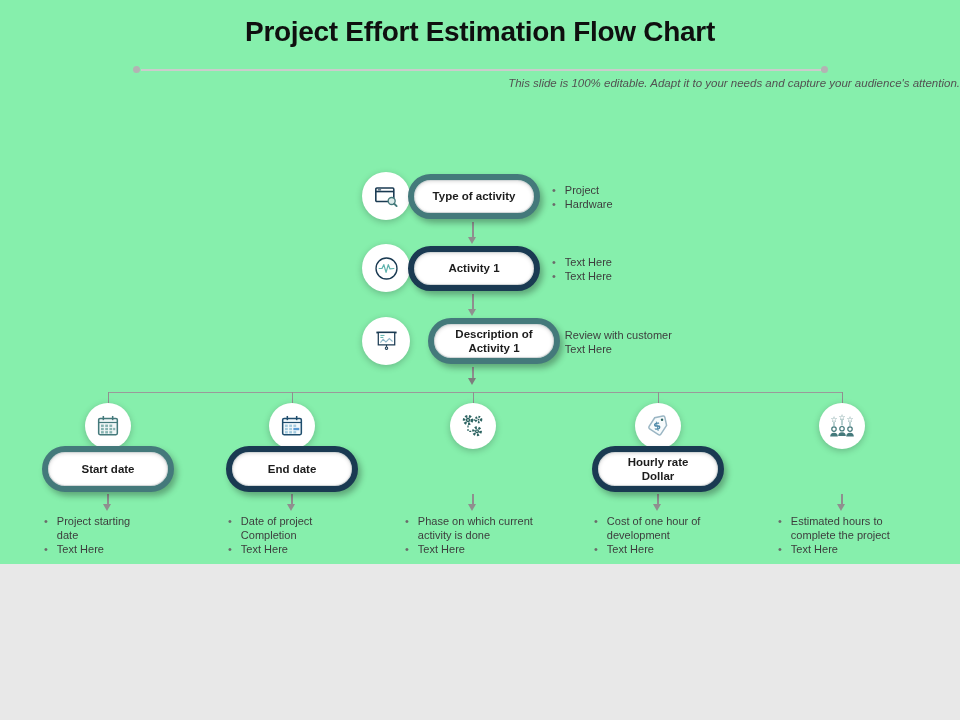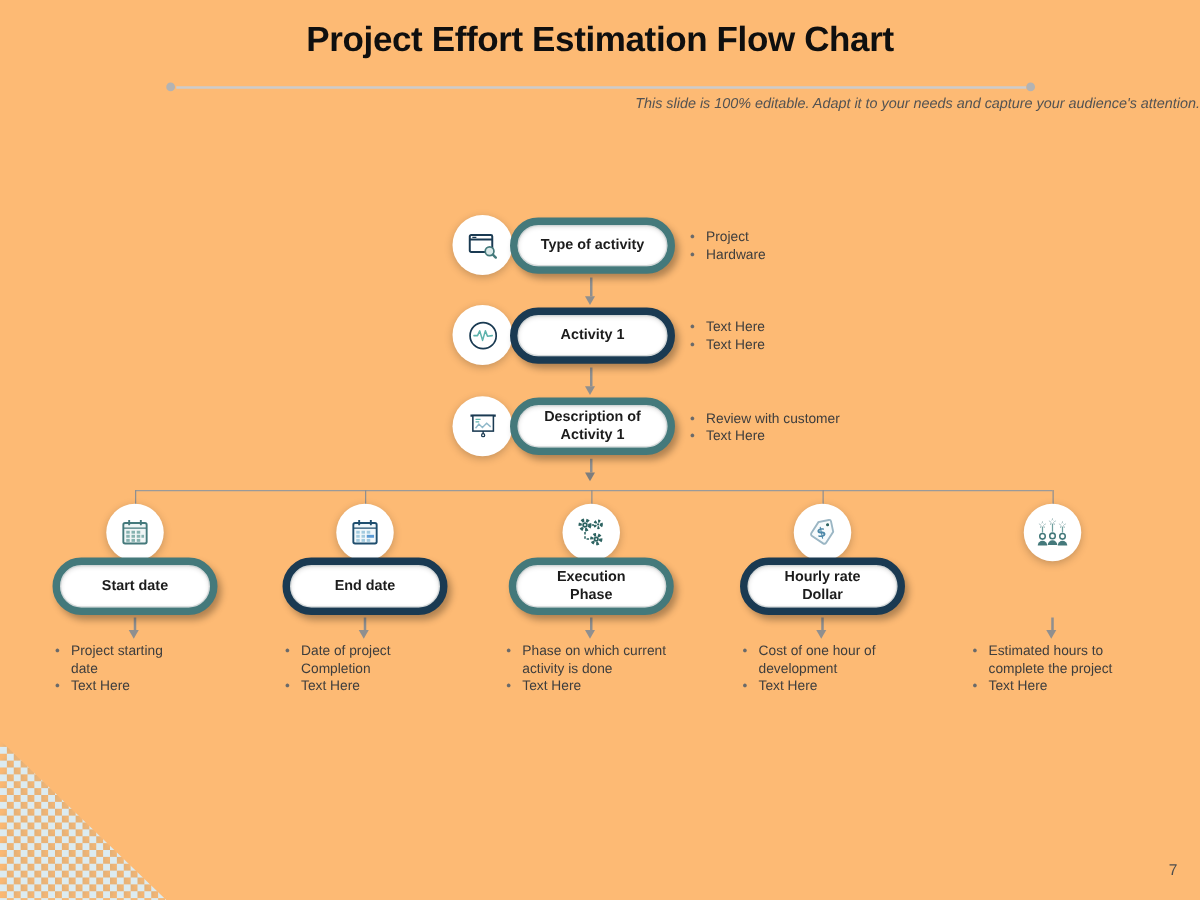--- a/index.html
+++ b/index.html
@@ -3,21 +3,21 @@
 <meta charset="utf-8">
 <style>
   :root{
     --teal:#44797B;
     --navy:#1A3A52;
     --connector:#8f8f8f;
     --bullet-text:#3d3d3d;
   }
   *{margin:0;padding:0;box-sizing:border-box;}
   body{background:#e8e8e8;font-family:"Liberation Sans",sans-serif;}
-  .slide{position:relative;width:960px;height:720px;background:#fdba74;overflow:hidden;margin:0 auto;text-decoration:underline;}
+  .slide{position:relative;width:960px;height:564px;background:#86efac;overflow:hidden;margin:0 auto;text-decoration:underline;}
 
   
   .title{position:absolute;top:16px;left:0;width:100%;text-align:center;
          font-size:28px;font-weight:bold;color:#0f0f0f;letter-spacing:-0.3px;}
   .divider-line{position:absolute;top:69px;left:141px;width:680px;height:2px;background:#cccccc;}
   .divider-dot{position:absolute;width:7px;height:7px;border-radius:50%;background:#b3b3b3;top:66px;}
   .divider-dot.left{left:133px;}
   .divider-dot.right{left:821px;}
   .subtitle{position:absolute;top:77px;left:0;width:100%;text-align:right;
             font-style:italic;font-size:11.5px;color:#525252;}
@@ -123,21 +123,21 @@
     <svg width="27" height="27" viewBox="0 0 24 24">
       <line x1="3" y1="4" x2="21" y2="4" stroke="#1A3A52" stroke-width="1.6"></line>
       <rect x="4.7" y="4" width="14.6" height="11" fill="#ffffff" stroke="#1A3A52" stroke-width="1.1"></rect>
       <line x1="6.6" y1="6.6" x2="10.2" y2="6.6" stroke="#5fb3ad" stroke-width="0.9"></line>
       <line x1="6.6" y1="8.4" x2="9.2" y2="8.4" stroke="#5fb3ad" stroke-width="0.9"></line>
       <polyline points="6.6,13 9,10 11.5,12.4 14.5,9.4 17.4,12" fill="none" stroke="#8fb8c9" stroke-width="1"></polyline>
       <line x1="12" y1="15" x2="12" y2="16.8" stroke="#1A3A52" stroke-width="1"></line>
       <circle cx="12" cy="17.9" r="1.1" fill="none" stroke="#1A3A52" stroke-width="0.9"></circle>
     </svg>
   </div>
-  <div class="pill top teal" style="top:318px;height:46px;">Description of
+  <div class="pill top teal" style="top:318px;height:46px;margin-left:20px;">Description of
 Activity 1</div>
   <div class="bullets top-list" style="top:329px;">
     <div class="bullet-item">
       <span class="bullet-dot">•</span>
       <span class="bullet-text">Review with customer</span>
     </div>
     <div class="bullet-item">
       <span class="bullet-dot">•</span>
       <span class="bullet-text">Text Here</span>
     </div>
@@ -227,22 +227,20 @@
       <circle cx="8" cy="7.2" r="3.1" fill="none" stroke="#2E6462" stroke-width="2.1" stroke-dasharray="1.7 1.3"></circle>
       <circle cx="8" cy="7.2" r="1.2" fill="none" stroke="#2E6462" stroke-width="1.1"></circle>
       <line x1="12.4" y1="7.2" x2="13.8" y2="7.2" stroke="#2E6462" stroke-width="1.1"></line>
       <circle cx="16.4" cy="6.8" r="2.1" fill="none" stroke="#2E6462" stroke-width="1.9" stroke-dasharray="1.3 1.1"></circle>
       <circle cx="16.4" cy="6.8" r="0.7" fill="#2E6462"></circle>
       <polyline points="8,11.6 8,16.2 11,16.2" fill="none" stroke="#2E6462" stroke-width="1" stroke-dasharray="1.6 1.2"></polyline>
       <circle cx="15.2" cy="16.2" r="2.9" fill="none" stroke="#2E6462" stroke-width="2.1" stroke-dasharray="1.6 1.3"></circle>
       <circle cx="15.2" cy="16.2" r="1.1" fill="none" stroke="#2E6462" stroke-width="1.1"></circle>
     </svg>
   </div>
-  <div class="pill bottom teal" style="left:407px;">Execution
-Phase</div>
   <div class="v-line" style="left:472px;top:494px;height:10px;"></div>
   <div class="arrow-head" style="left:468px;top:504px;"></div>
   <div class="bullets" style="left:405px;top:515px;width:160px;">
     <div class="bullet-item">
       <span class="bullet-dot">•</span>
       <span class="bullet-text">Phase on which current
 activity is done</span>
     </div>
     <div class="bullet-item">
       <span class="bullet-dot">•</span>

